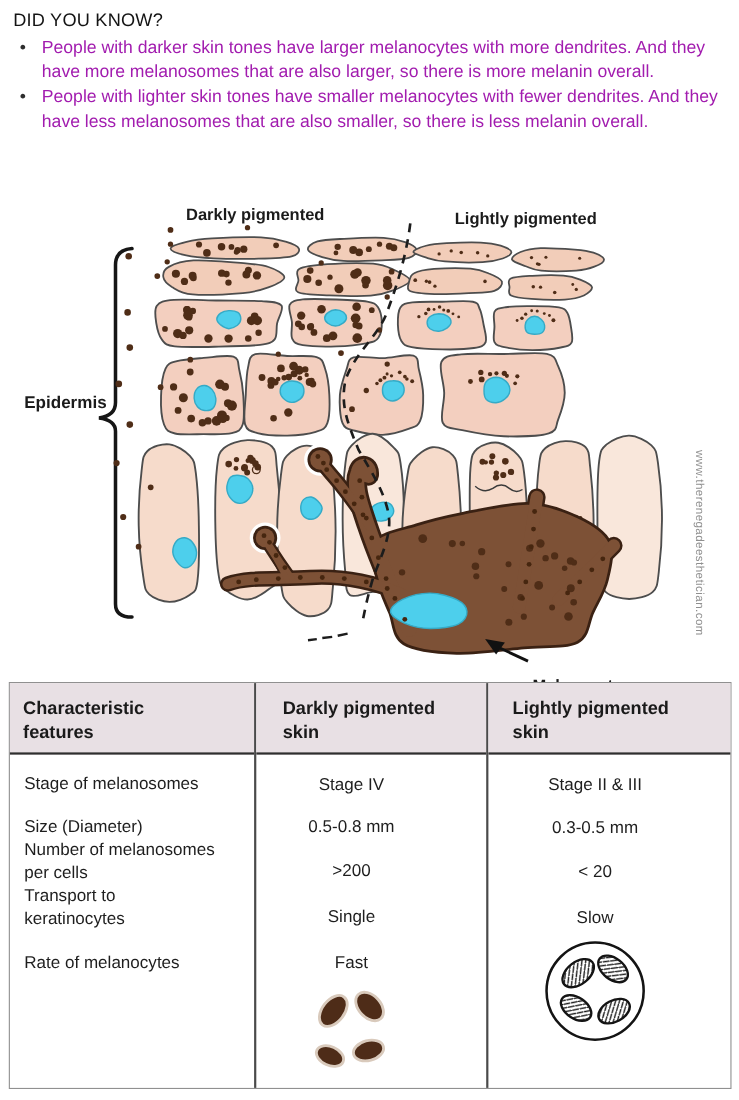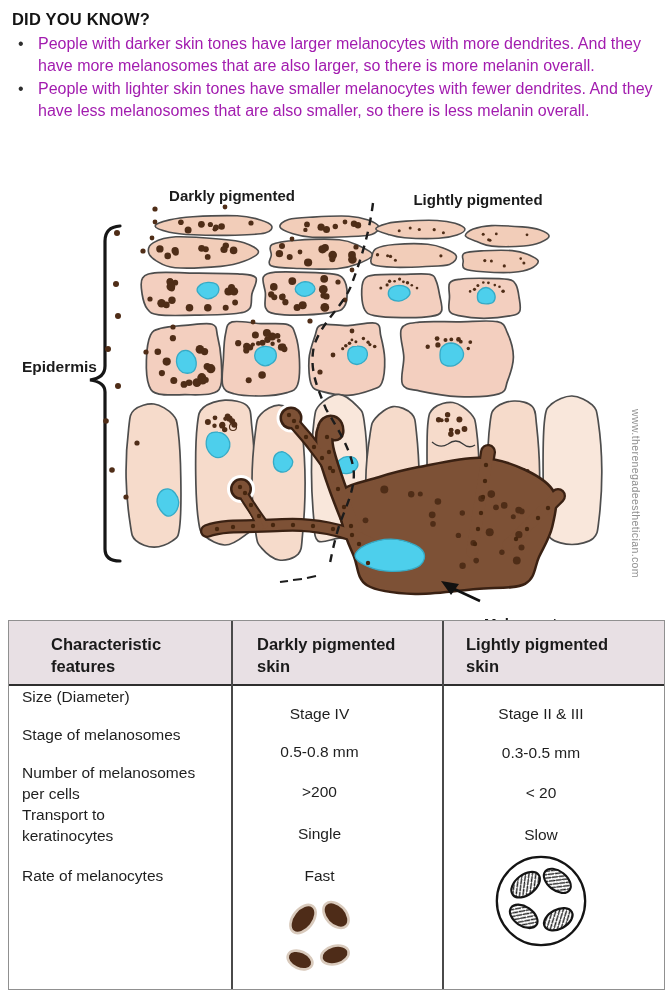--- a/index.html
+++ b/index.html
@@ -1,39 +1,39 @@
 <!DOCTYPE html>
 <html><head>
 <meta charset="utf-8">
 <style>
   html,body{margin:0;padding:0;background:#fff}
   .page{position:relative;width:672px;height:1000px;background:#fff;overflow:hidden;
         font-family:"Liberation Sans",sans-serif;color:#232323}
   
   .intro{padding:10px 10px 0 12px}
-  .intro h1{margin:0 0 4px 0;font-size:16.5px;font-weight:bold;color:#141414;letter-spacing:.2px}
+  .intro h1{margin:0 0 4px 0;font-size:16.5px;font-weight:normal;color:#141414;letter-spacing:.2px}
   .intro ul{margin:2px 0 0 0;padding:0;list-style:none}
   .intro li{position:relative;padding-left:26px;font-size:16px;line-height:22.4px;color:#a21caf}
   .intro li::before{content:"\2022";position:absolute;left:6px;top:0;font-size:16px;color:#2e2e2e}
   
   .diagram{position:absolute;left:0;top:175px;width:672px;height:445px}
   .diagram svg{position:absolute;left:0;top:0}
   .dlabel{position:absolute;font-size:15px;font-weight:600;color:#1b1b1b;line-height:1.15}
   .watermark{position:absolute;left:630px;top:234px;height:212px;writing-mode:vertical-rl;
              font-size:10.5px;color:#8f8f8f;letter-spacing:.4px;white-space:nowrap}
   
   .ctable{position:absolute;left:8px;top:620px;width:657px;height:370px;display:flex;
           border:1.6px solid #909090;box-sizing:border-box;background:#fff;color:#1e1e1e}
   .col{display:flex;flex-direction:column;box-sizing:border-box}
   .col1{width:222px}
   .col2{width:211px;border-left:2px solid #4a4a4a}
   .col3{flex:1;border-left:2px solid #4a4a4a}
   .hcell{height:65px;box-sizing:border-box;background:#e8e0e4;border-bottom:2.2px solid #2e2e2e;
          font-size:16.5px;font-weight:bold;line-height:22px;padding-top:12px;color:#1a1a1a}
-  .col1 .hcell{padding-left:42px}.col2 .hcell{padding-left:24px}.col3 .hcell{padding-left:22px}
+  .col1 .hcell{padding-left:12px}.col2 .hcell{padding-left:24px}.col3 .hcell{padding-left:22px}
   .cell{box-sizing:border-box;display:flex;font-size:15.5px;line-height:21px}
   .r1{height:55px}.r2{height:22px}.r3{height:42px}.r4{height:42px}.r5{height:48px}.r6{height:96px}
   .lab{padding-left:13px;align-items:center}
   .lab.r3,.lab.r4{align-items:center}
   .lab.r5{align-items:flex-end;padding-bottom:8px}
   .val{justify-content:center;align-items:center;text-align:center}
   .col2 .val{padding-right:36px}.col3 .val{padding-right:26px}
   .val.r3,.val.r4{align-items:flex-end;padding-bottom:2px}
   .val.r5{align-items:flex-end;padding-bottom:8px}
   .val.r6{align-items:center}
@@ -401,22 +401,22 @@
     <div class="dlabel" style="left:400px;top:16px;width:156px;text-align:center">Lightly pigmented</div>
     <div class="dlabel" style="left:22px;top:183px;font-size:15.5px">Epidermis</div>
     <div class="dlabel" style="left:484px;top:440px;font-size:15px">Melanocyte</div>
     <div class="watermark">www.therenegadeesthetician.com</div>
   </div>
 
   <div class="ctable">
     <div class="col col1">
       <div class="hcell pre">Characteristic
 features</div>
+      <div class="cell r1 lab">Stage of melanosomes</div>
       <div class="cell r2 lab">Size (Diameter)</div>
-      <div class="cell r1 lab">Stage of melanosomes</div>
       <div class="cell r3 lab pre">Number of melanosomes
 per cells</div>
       <div class="cell r4 lab pre">Transport to
 keratinocytes</div>
       <div class="cell r5 lab">Rate of melanocytes</div>
       <div class="cell r6"></div>
     </div>
     <div class="col col2">
       <div class="hcell pre">Darkly pigmented
 skin</div>

